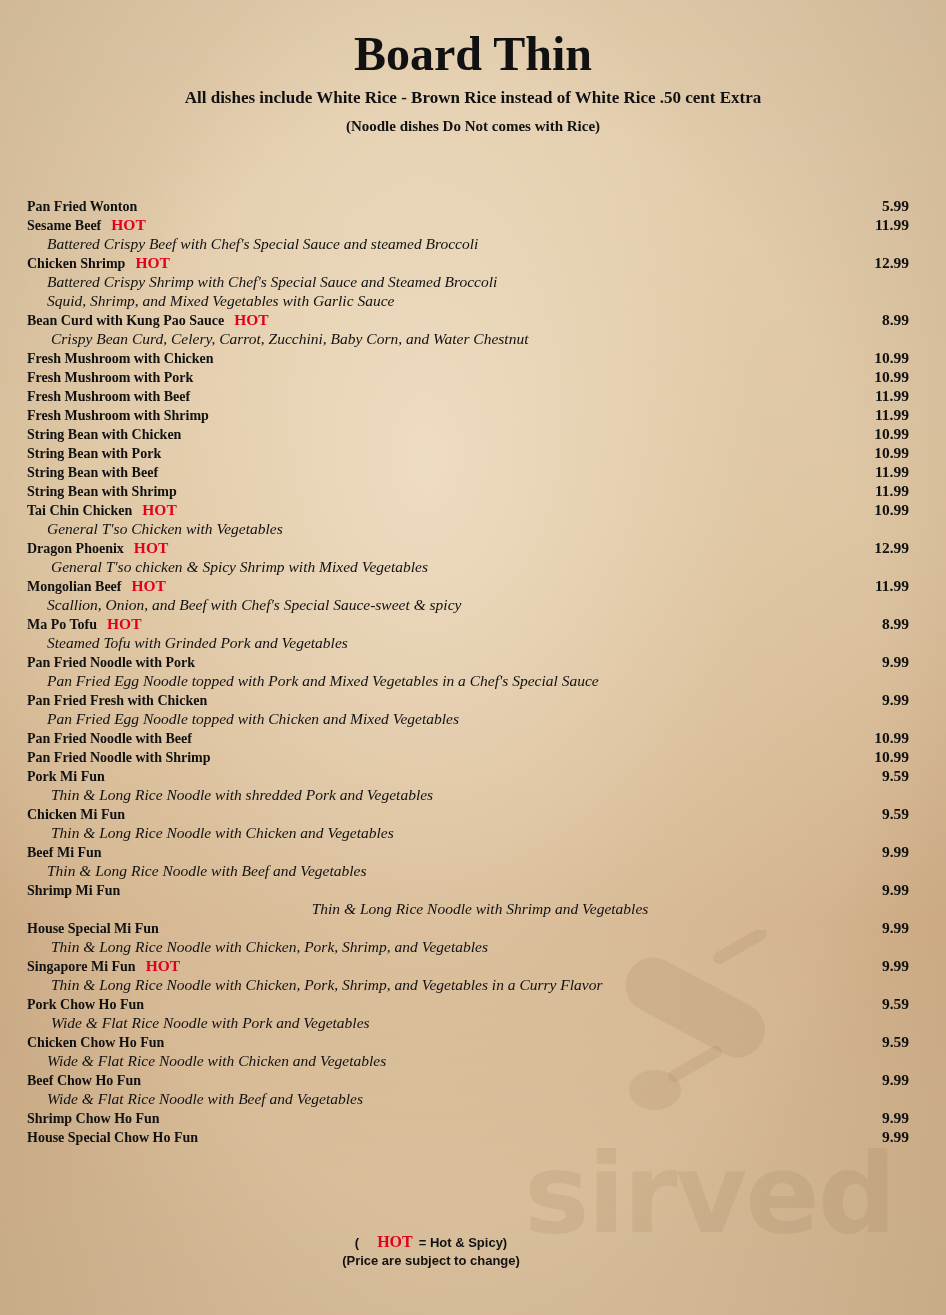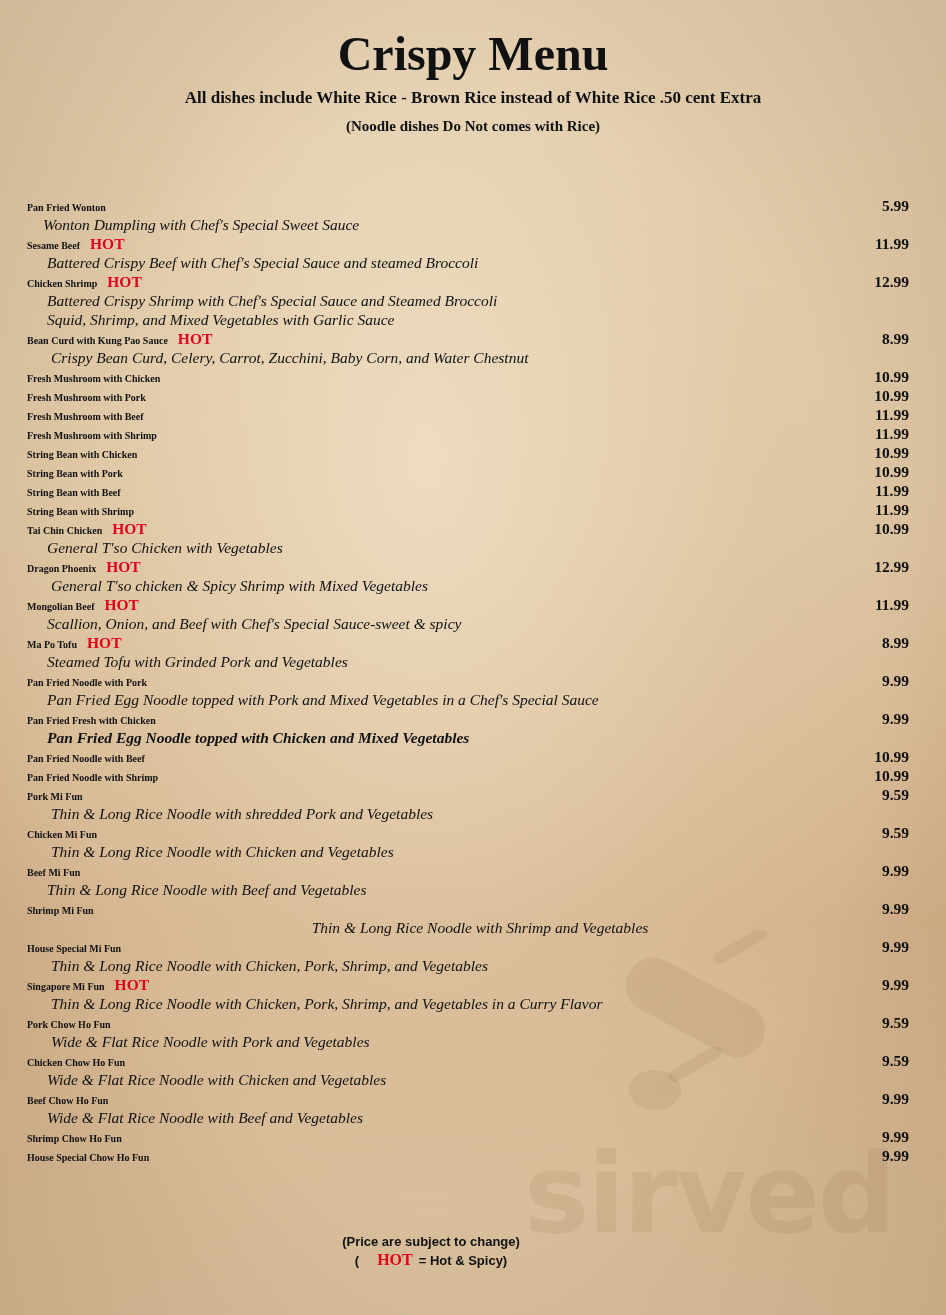--- a/index.html
+++ b/index.html
@@ -14,21 +14,21 @@
   .vignette {
     position: absolute; inset: 0; pointer-events: none;
     background: radial-gradient(ellipse at center, rgba(0,0,0,0) 60%, rgba(120,80,40,0.18) 100%);
   }
   .header { position: absolute; top: 26px; left: 0; width: 946px; text-align: center; }
   .title { font-size: 48px; font-weight: bold; line-height: 56px; margin: 0; letter-spacing: 0px; }
   .sub1 { font-size: 17px; font-weight: bold; margin-top: 6px; line-height: 20px; }
   .sub2 { font-size: 15px; font-weight: bold; margin-top: 8px; line-height: 20px; }
   .menu { position: absolute; top: 196px; left: 27px; width: 882px; }
   .row { position: relative; height: 19px; line-height: 19px; }
-  .name { font-size: 10px; font-weight: bold; white-space: pre; }
+  .name { font-size: 14px; font-weight: bold; white-space: pre; }
   .hot { color: #e3001b; font-weight: bold; font-size: 15.5px; margin-left: 10px; }
   .price { position: absolute; right: 0; top: 0; font-size: 15.5px; font-weight: bold; }
   .desc { font-size: 15.5px; font-style: italic; white-space: nowrap; }
   .footer { position: absolute; top: 1233px; left: 0; width: 862px; text-align: center; font-family: "Liberation Sans", sans-serif; font-weight: bold; font-size: 13px; }
   .footer .line { line-height: 18px; }
   .footer .hotkey { color: #e3001b; font-family: "Liberation Serif", serif; font-size: 16px; margin: 0 6px 0 18px; }
   .watermark { position: absolute; left: 524px; top: 1130px; font-family: "DejaVu Sans", sans-serif; font-weight: bold; font-size: 110px; color: rgba(120,85,50,0.10); letter-spacing: -2px; pointer-events: none; }
   .wm-logo { position: absolute; left: 610px; top: 930px; width: 170px; height: 190px; pointer-events: none; }
 </style>
 </head>
@@ -40,28 +40,27 @@
   <g fill="rgba(120,85,50,0.10)">
     <rect x="10" y="50" width="150" height="55" rx="27" transform="rotate(28 85 78)"></rect>
     <rect x="100" y="10" width="60" height="12" rx="6" transform="rotate(-30 130 16)"></rect>
     <ellipse cx="45" cy="160" rx="26" ry="20"></ellipse>
     <rect x="55" y="128" width="60" height="12" rx="6" transform="rotate(-30 85 134)"></rect>
   </g>
 </svg>
 <div class="watermark">sirved</div>
 
 <div class="header">
-  <h1 class="title">Crispy Menu</h1>
+  <h1 class="title">Board Thin</h1>
   <div class="sub1">All dishes include White Rice - Brown Rice instead of White Rice .50 cent Extra</div>
   <div class="sub2">(Noodle dishes Do Not comes with Rice)</div>
 </div>
 
 <div class="menu" id="menu">
     <div class="row"><span class="name">Pan Fried Wonton</span><span class="price">5.99</span></div>
-    <div class="row desc" style="padding-left: 16px;">Wonton Dumpling with Chef's Special Sweet Sauce</div>
     <div class="row"><span class="name">Sesame Beef</span><span class="hot">HOT</span><span class="price">11.99</span></div>
     <div class="row desc" style="padding-left: 20px;">Battered Crispy Beef with Chef's Special Sauce and steamed Broccoli</div>
     <div class="row"><span class="name">Chicken Shrimp</span><span class="hot">HOT</span><span class="price">12.99</span></div>
     <div class="row desc" style="padding-left: 20px;">Battered Crispy Shrimp with Chef's Special Sauce and Steamed Broccoli</div>
     <div class="row desc" style="padding-left: 20px;">Squid, Shrimp, and Mixed Vegetables with Garlic Sauce</div>
     <div class="row"><span class="name">Bean Curd with Kung Pao Sauce</span><span class="hot">HOT</span><span class="price">8.99</span></div>
     <div class="row desc" style="padding-left: 24px;">Crispy Bean Curd, Celery, Carrot, Zucchini, Baby Corn, and Water Chestnut</div>
     <div class="row"><span class="name">Fresh Mushroom with Chicken</span><span class="price">10.99</span></div>
     <div class="row"><span class="name">Fresh Mushroom with Pork</span><span class="price">10.99</span></div>
     <div class="row"><span class="name">Fresh Mushroom with Beef</span><span class="price">11.99</span></div>
@@ -74,21 +73,21 @@
     <div class="row desc" style="padding-left: 20px;">General T'so Chicken with Vegetables</div>
     <div class="row"><span class="name">Dragon Phoenix</span><span class="hot">HOT</span><span class="price">12.99</span></div>
     <div class="row desc" style="padding-left: 24px;">General T'so chicken &amp; Spicy Shrimp with Mixed Vegetables</div>
     <div class="row"><span class="name">Mongolian Beef</span><span class="hot">HOT</span><span class="price">11.99</span></div>
     <div class="row desc" style="padding-left: 20px;">Scallion, Onion, and Beef with Chef's Special Sauce-sweet &amp; spicy</div>
     <div class="row"><span class="name">Ma Po Tofu</span><span class="hot">HOT</span><span class="price">8.99</span></div>
     <div class="row desc" style="padding-left: 20px;">Steamed Tofu with Grinded Pork and Vegetables</div>
     <div class="row"><span class="name">Pan Fried Noodle with Pork</span><span class="price">9.99</span></div>
     <div class="row desc" style="padding-left: 20px;">Pan Fried Egg Noodle topped with Pork and Mixed Vegetables in a Chef's Special Sauce</div>
     <div class="row"><span class="name">Pan Fried Fresh with Chicken</span><span class="price">9.99</span></div>
-    <div class="row desc" style="padding-left: 20px; font-weight: bold;">Pan Fried Egg Noodle topped with Chicken and Mixed Vegetables</div>
+    <div class="row desc" style="padding-left: 20px;">Pan Fried Egg Noodle topped with Chicken and Mixed Vegetables</div>
     <div class="row"><span class="name">Pan Fried Noodle with Beef</span><span class="price">10.99</span></div>
     <div class="row"><span class="name">Pan Fried Noodle with Shrimp</span><span class="price">10.99</span></div>
     <div class="row"><span class="name">Pork Mi Fun</span><span class="price">9.59</span></div>
     <div class="row desc" style="padding-left: 24px;">Thin &amp; Long Rice Noodle with shredded Pork and Vegetables</div>
     <div class="row"><span class="name">Chicken Mi Fun</span><span class="price">9.59</span></div>
     <div class="row desc" style="padding-left: 24px;">Thin &amp; Long Rice Noodle with Chicken and Vegetables</div>
     <div class="row"><span class="name">Beef Mi Fun</span><span class="price">9.99</span></div>
     <div class="row desc" style="padding-left: 20px;">Thin &amp; Long Rice Noodle with Beef and Vegetables</div>
     <div class="row"><span class="name">Shrimp Mi Fun</span><span class="price">9.99</span></div>
     <div class="row desc" style="padding-left: 24px; text-align: center;">Thin &amp; Long Rice Noodle with Shrimp and Vegetables</div>
@@ -100,17 +99,17 @@
     <div class="row desc" style="padding-left: 24px;">Wide &amp; Flat Rice Noodle with Pork and Vegetables</div>
     <div class="row"><span class="name">Chicken Chow Ho Fun</span><span class="price">9.59</span></div>
     <div class="row desc" style="padding-left: 20px;">Wide &amp; Flat Rice Noodle with Chicken and Vegetables</div>
     <div class="row"><span class="name">Beef Chow Ho Fun</span><span class="price">9.99</span></div>
     <div class="row desc" style="padding-left: 20px;">Wide &amp; Flat Rice Noodle with Beef and Vegetables</div>
     <div class="row"><span class="name">Shrimp Chow Ho Fun</span><span class="price">9.99</span></div>
     <div class="row"><span class="name">House Special Chow Ho Fun</span><span class="price">9.99</span></div>
   </div>
 
 <div class="footer">
-  <div class="line">(Price are subject to change)</div>
   <div class="line">
     <span>(</span><span class="hotkey">HOT</span><span>= Hot &amp; Spicy)</span>
   </div>
+  <div class="line">(Price are subject to change)</div>
 </div>
 
 </body></html>

